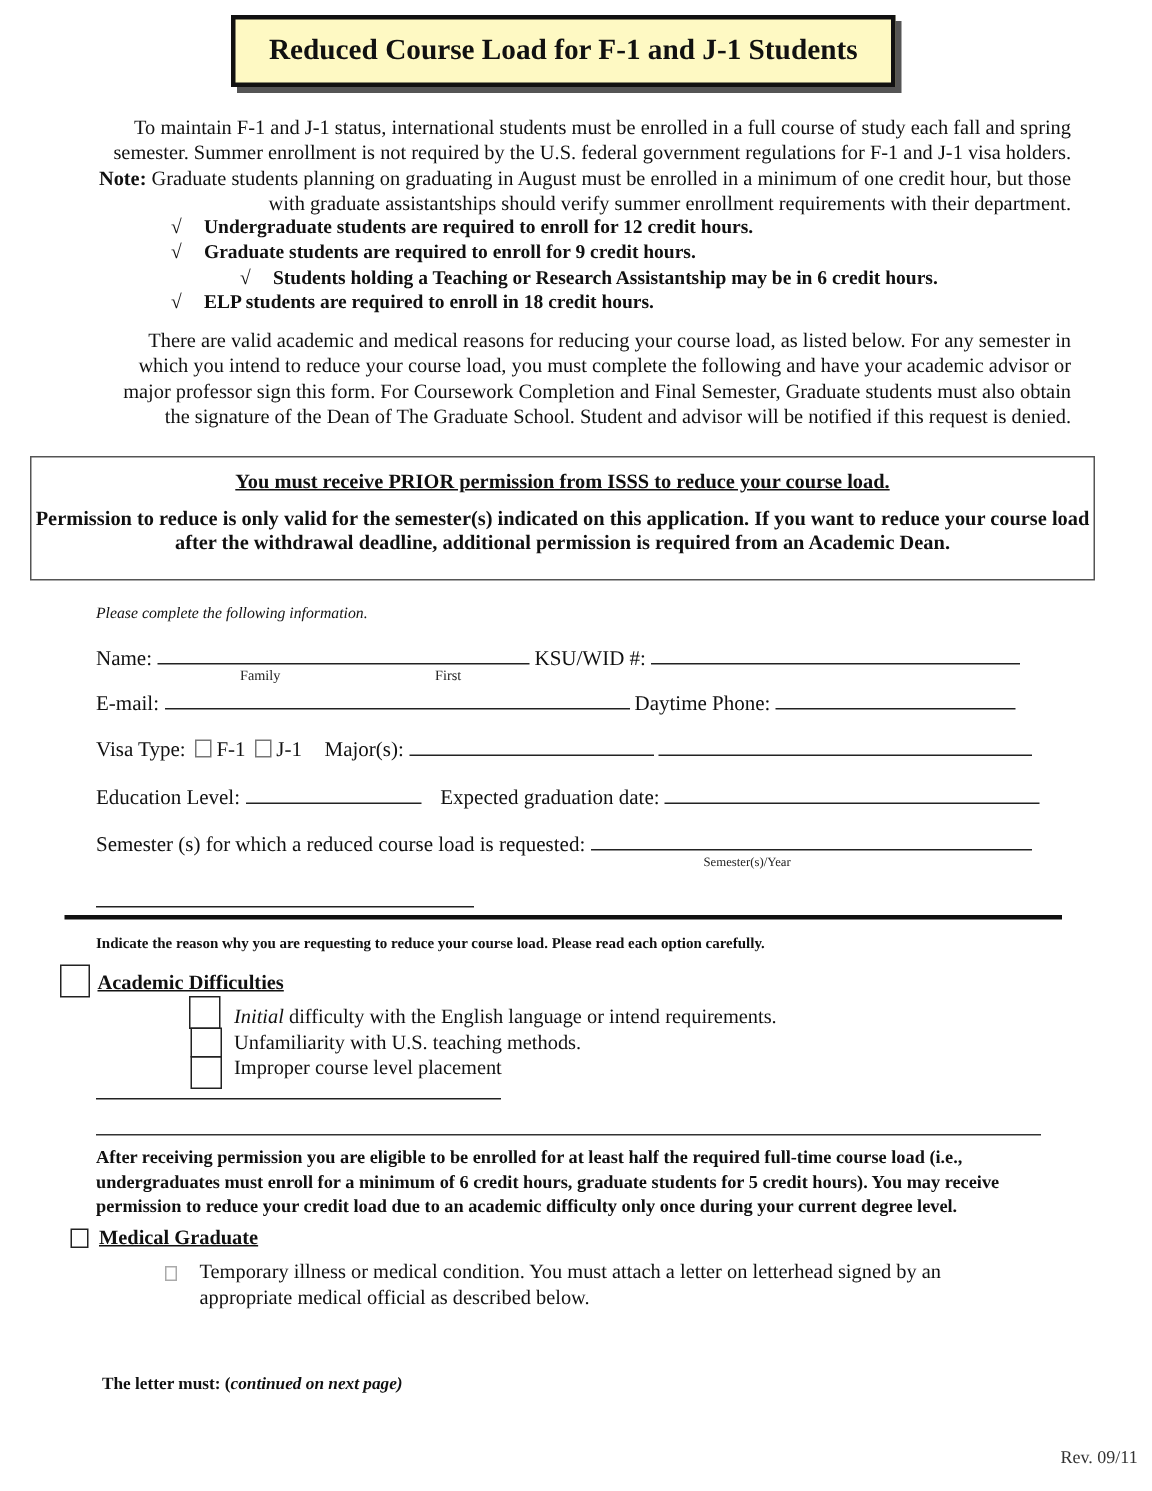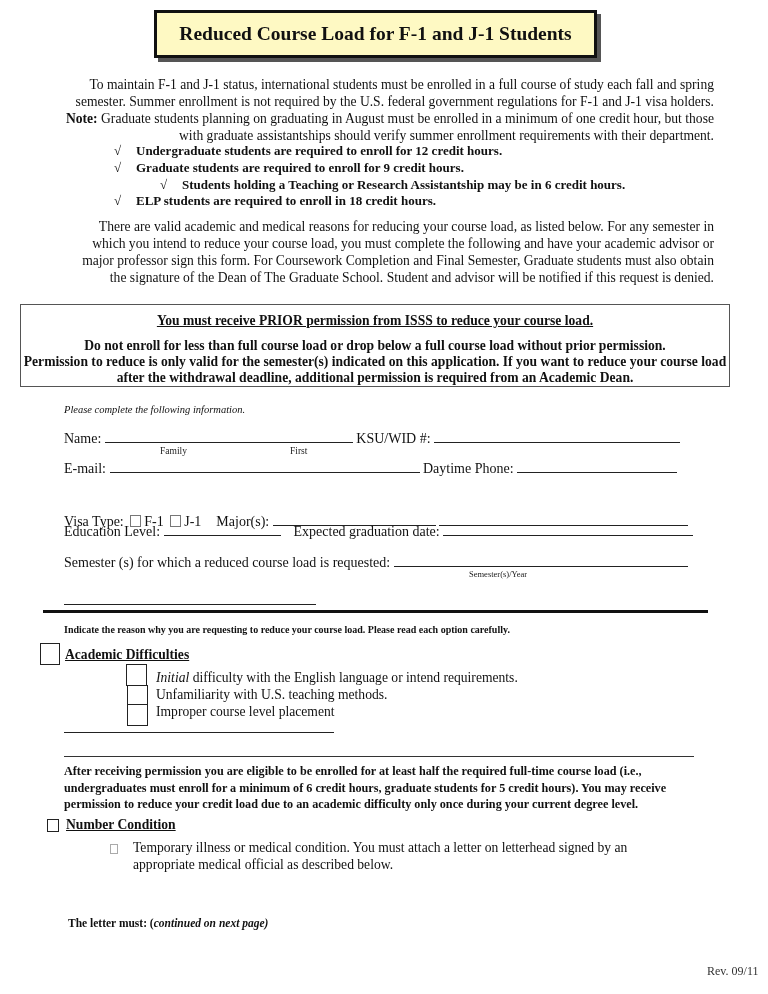--- a/index.html
+++ b/index.html
@@ -58,21 +58,20 @@
   <span class="mark">√</span><span>Students holding a Teaching or Research Assistantship may be in 6 credit hours.</span>
 </div>
 <div class="check" style="left:114px; top:193px;">
   <span class="mark">√</span><span>ELP students are required to enroll in 18 credit hours.</span>
 </div>
 
 <div class="abs para" style="top:218px;">There are valid academic and medical reasons for reducing your course load, as listed below. For any semester in which you intend to reduce your course load, you must complete the following and have your academic advisor or major professor sign this form. For Coursework Completion and Final Semester, Graduate students must also obtain the signature of the Dean of The Graduate School. Student and advisor will be notified if this request is denied.</div>
 
 <div class="abs notice">
   <div class="head">You must receive PRIOR permission from ISSS to reduce your course load.</div>
-  <div>Do not enroll for less than full course load or drop below a full course load without prior permission.</div>
   <div>Permission to reduce is only valid for the semester(s) indicated on this application.   If you want to reduce your course load after the withdrawal deadline, additional permission is required from an Academic Dean.</div>
 </div>
 
 <div class="abs hint">Please complete the following information.</div>
 
 <div class="field-row" style="top:429px;">
   <span>Name:</span>
   <span class="line" style="width:248px;"></span>
   <span>KSU/WID #:</span>
   <span class="line" style="width:246px;"></span>
@@ -80,21 +79,21 @@
 <div class="sub" style="left:160px; top:446px;">Family</div>
 <div class="sub" style="left:290px; top:446px;">First</div>
 
 <div class="field-row" style="top:459px;">
   <span>E-mail:</span>
   <span class="line" style="width:310px;"></span>
   <span>Daytime Phone:</span>
   <span class="line" style="width:160px;"></span>
 </div>
 
-<div class="field-row" style="top:512px;">
+<div class="field-row" style="top:490px;">
   <span>Visa Type:</span>
   <span class="cb"></span><span>F-1</span>
   <span class="cb"></span><span>J-1</span>
   <span style="display:inline-block; width:8px;"></span>
   <span>Major(s):</span>
   <span class="line" style="width:163px;"></span>
   <span class="line" style="width:249px;"></span>
 </div>
 
 <div class="field-row" style="top:522px;">
@@ -132,21 +131,21 @@
 <div class="opt" style="top:704px;">Improper course level placement</div>
 
 <div class="field-row" style="top:719px;">
   <span class="line" style="width:270px;"></span>
 </div>
 <div class="abs" style="left:64px; top:756px; width:630px; height:1px; background:#333;"></div>
 
 <div class="abs after">After receiving permission you are eligible to be enrolled for at least half the required full-time course load (i.e., undergraduates must enroll for a minimum of 6 credit hours, graduate students for 5 credit hours). You may receive permission to reduce your credit load due to an academic difficulty only once during your current degree level.</div>
 
 <div class="bigbox" style="left:47px; top:819px; width:12px; height:13px;"></div>
-<div class="section-label" style="left:66px; top:817px;">Number Condition</div>
+<div class="section-label" style="left:66px; top:817px;">Medical Graduate</div>
 
 <div class="bigbox" style="left:110px; top:844px; width:8px; height:10px; border:1px solid #aaa;"></div>
 <div class="abs" style="left:133px; top:839px; width:540px; font-size:13.6px; line-height:17px;">Temporary illness or medical condition.  You must attach a letter on letterhead signed by an appropriate medical official as described below.</div>
 
 <div class="abs" style="left:68px; top:917px; font-weight:bold; font-size:11.5px;">
   <span>The letter must: (</span><i>continued on next page)</i>
 </div>
 
 <div class="abs rev">Rev. 09/11</div>
 

